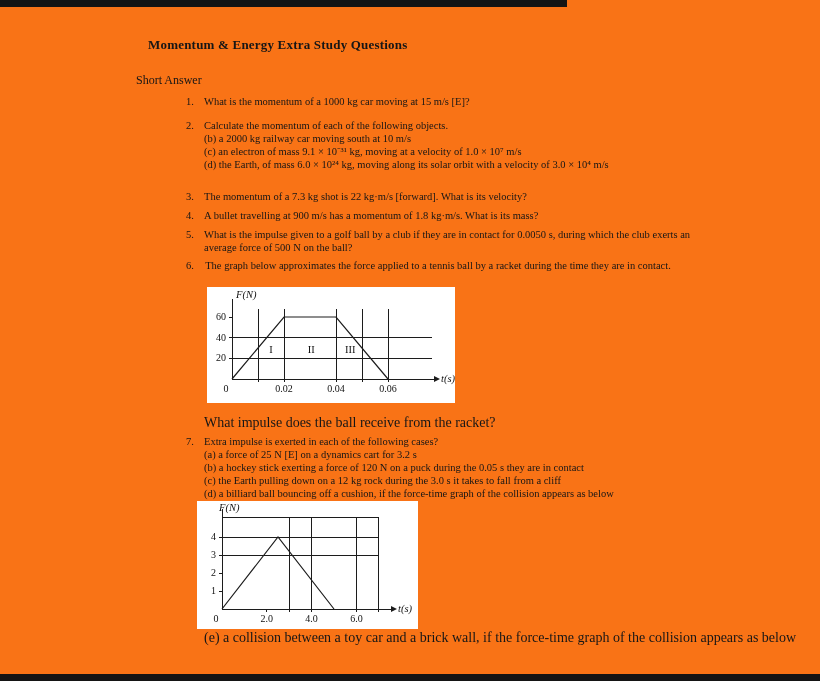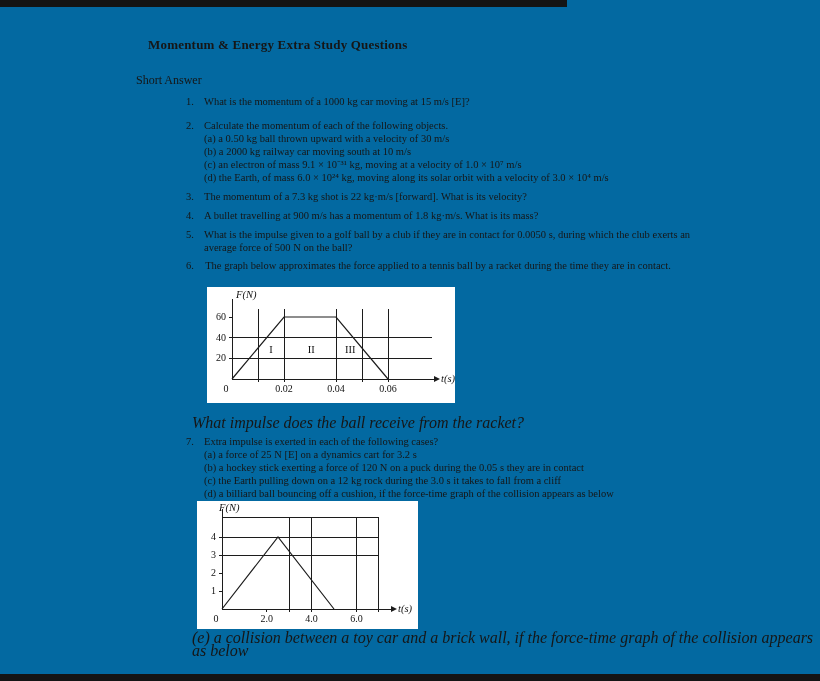--- a/index.html
+++ b/index.html
@@ -1,41 +1,41 @@
 <!DOCTYPE html>
 <html><head>
 <meta charset="utf-8">
 <style>
   html,body{margin:0;padding:0;}
   body{background:#e9e9e9;}
   .page{
     position:relative;
     width:820px;height:681px;
-    background:#0369a1;
+    background:#f97316;
     overflow:hidden;
     font-family:"Liberation Serif", serif;
     color:#161616;
   }
   .scanbar{position:absolute;background:#141414;}
   .scanbar.top{left:0;top:0;width:567px;height:7px;}
   .scanbar.bottom{left:0;top:674px;width:820px;height:7px;}
   .doc-title{
     position:absolute;left:148px;top:37px;
     font-size:13px;font-weight:bold;letter-spacing:.2px;
   }
   .section-heading{
     position:absolute;left:136px;top:73px;
     font-size:12px;font-weight:normal;
   }
   .q{position:absolute;left:186px;display:flex;font-size:10.5px;line-height:13px;}
   .qnum{width:18px;flex:none;}
   .qbody{max-width:580px;}
   .q5 .qbody{width:500px;}
   .q6 .qbody{width:468px;text-align:center;}
-  .floating-line{position:absolute;left:192px;font-size:16px;line-height:13px;font-style:italic;}
+  .floating-line{position:absolute;left:204px;font-size:14px;line-height:13px;}
   .graph-box{position:absolute;background:#ffffff;}
   .graph-box.g1{left:207px;top:287px;width:248px;height:116px;}
   .graph-box.g2{left:197px;top:501px;width:221px;height:128px;}
   .graph-box svg{display:block;}
   .grid,.axis{stroke:#1c1c1c;stroke-width:1;shape-rendering:crispEdges;}
   .dataline{fill:none;stroke:#1c1c1c;stroke-width:1.2;}
   .arrow{fill:#1c1c1c;}
   .ticklabel{font-family:"Liberation Serif",serif;font-size:10px;fill:#111;}
   .axistitle{font-family:"Liberation Serif",serif;font-style:italic;font-size:10.5px;fill:#111;}
   .regionlabel{font-family:"Liberation Serif",serif;font-size:10.5px;fill:#111;}
@@ -55,21 +55,20 @@
     <span class="qnum">1.</span>
     <div class="qbody">
         <div>What is the momentum of a 1000 kg car moving at 15 m/s [E]?</div>
       </div>
   </div>
 
   <div class="q" style="top:119px">
     <span class="qnum">2.</span>
     <div class="qbody">
       <div>Calculate the momentum of each of the following objects.</div>
-      <div>(a) a 0.50 kg ball thrown upward with a velocity of 30 m/s</div>
       <div>(b) a 2000 kg railway car moving south at 10 m/s</div>
       <div>(c) an electron of mass 9.1 × 10⁻³¹ kg, moving at a velocity of 1.0 × 10⁷ m/s</div>
       <div>(d) the Earth, of mass 6.0 × 10²⁴ kg, moving along its solar orbit with a velocity of 3.0 × 10⁴ m/s</div>
     </div>
   </div>
 
   <div class="q" style="top:190px">
     <span class="qnum">3.</span>
     <div class="qbody">
         <div>The momentum of a 7.3 kg shot is 22 kg·m/s [forward]. What is its velocity?</div>

